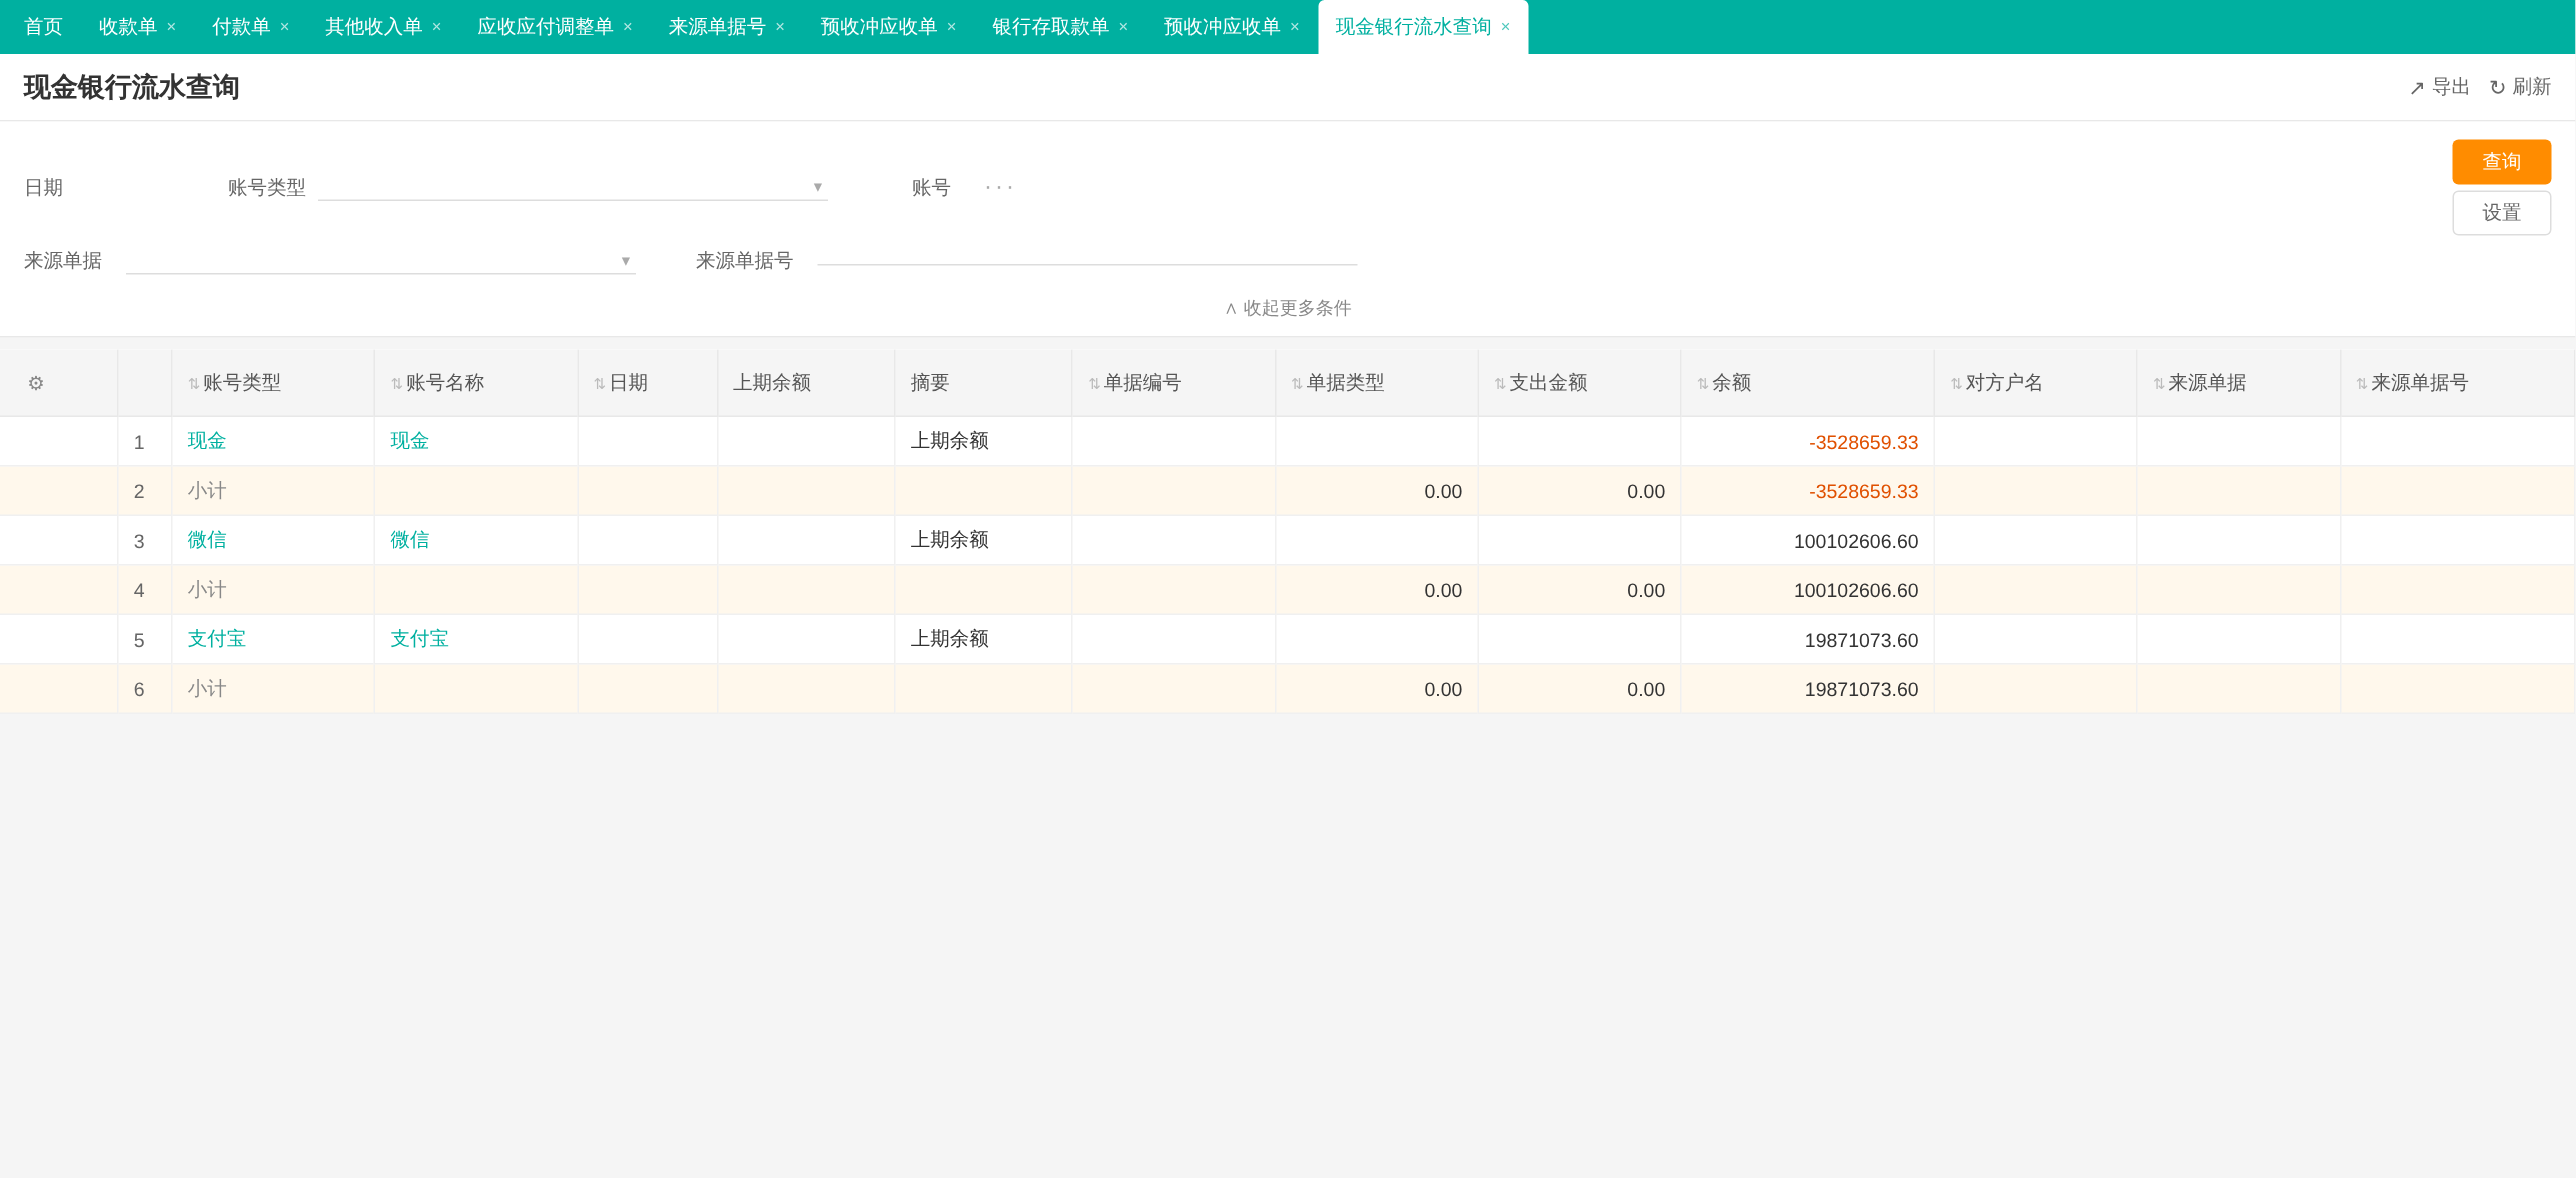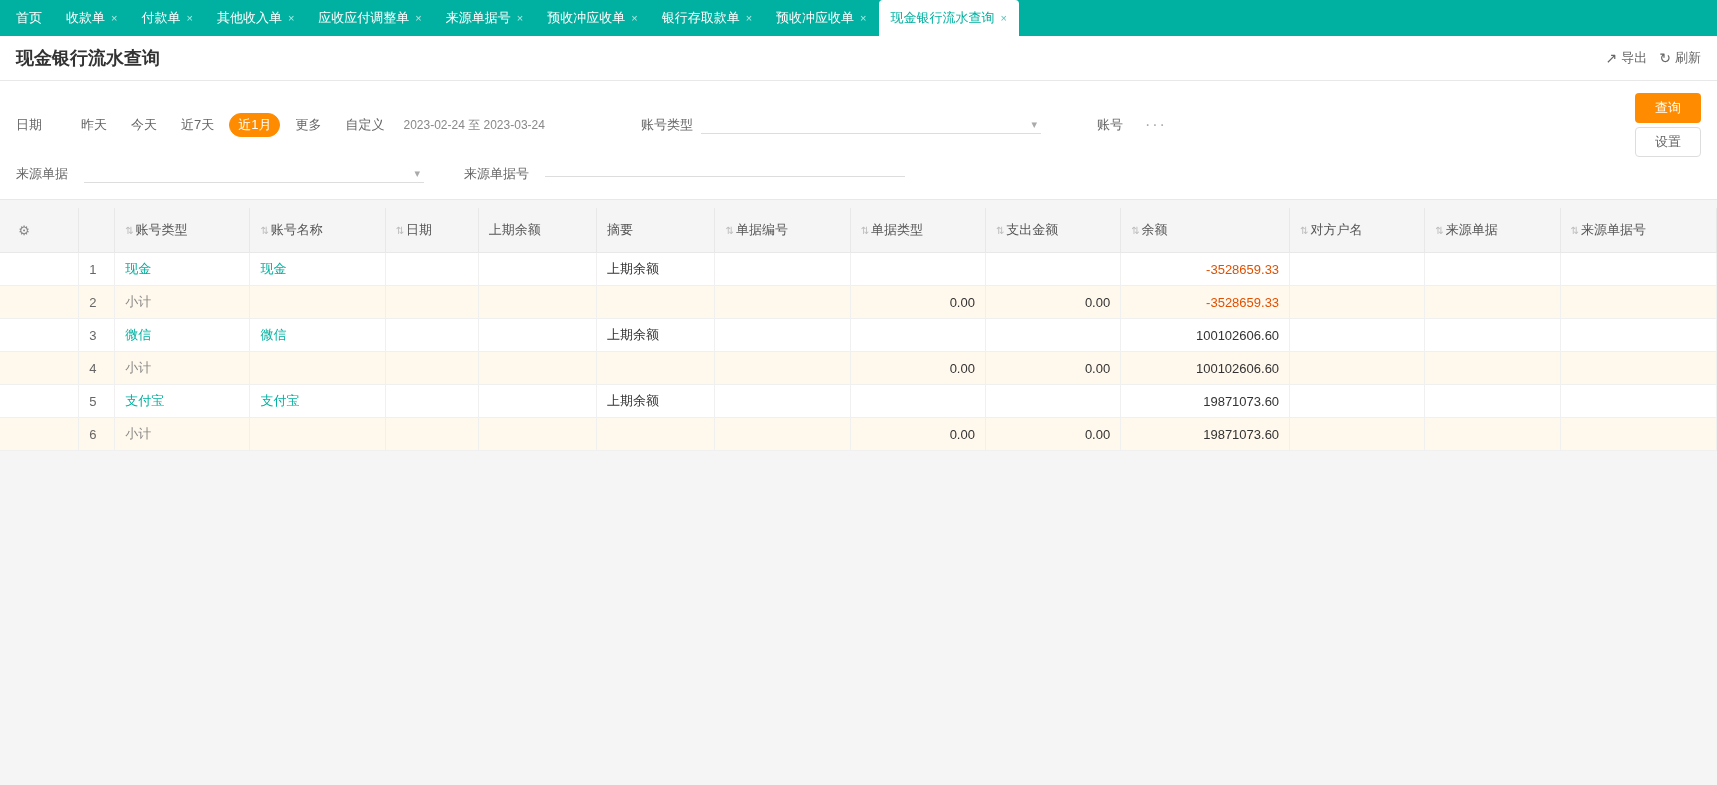--- a/index.html
+++ b/index.html
@@ -256,29 +256,20 @@
       <span style="font-size:14px;">↻</span>
       <span>刷新</span>
     </div>
   </div>
 </div>
 
 <div class="filter-area">
 
   <div class="filter-row">
     <span class="filter-label">日期</span>
-    <div class="date-options">
-      <span class="date-btn">昨天</span>
-      <span class="date-btn">今天</span>
-      <span class="date-btn">近7天</span>
-      <span class="date-btn active">近1月</span>
-      <span class="date-btn">更多</span>
-      <span class="date-btn">自定义</span>
-      <span class="date-range">2023-02-24 至 2023-03-24</span>
-    </div>
 
     <div style="margin-left:80px; display:flex; align-items:center; gap:8px;">
       <span class="filter-label">账号类型</span>
       <div class="filter-select filter-select-wide">
         <span style="flex:1;"></span>
         <span class="filter-chevron">▾</span>
       </div>
     </div>
 
     <div style="margin-left:40px; display:flex; align-items:center; gap:8px;">
@@ -296,20 +287,24 @@
     <span class="filter-label">来源单据</span>
     <div class="filter-select" style="min-width:340px;">
       <span style="flex:1;"></span>
       <span class="filter-chevron">▾</span>
     </div>
 
     <span class="filter-label" style="margin-left:24px;">来源单据号</span>
     <div class="filter-input" style="min-width:360px;"></div>
   </div>
 
+  <div class="collapse-bar">
+    <span>∧</span>
+    <span>收起更多条件</span>
+  </div>
 </div>
 
 <div class="table-container">
   <table>
     <thead>
       <tr>
         <th>
           <div class="gear-icon">⚙</div>
         </th>
         <th></th>

